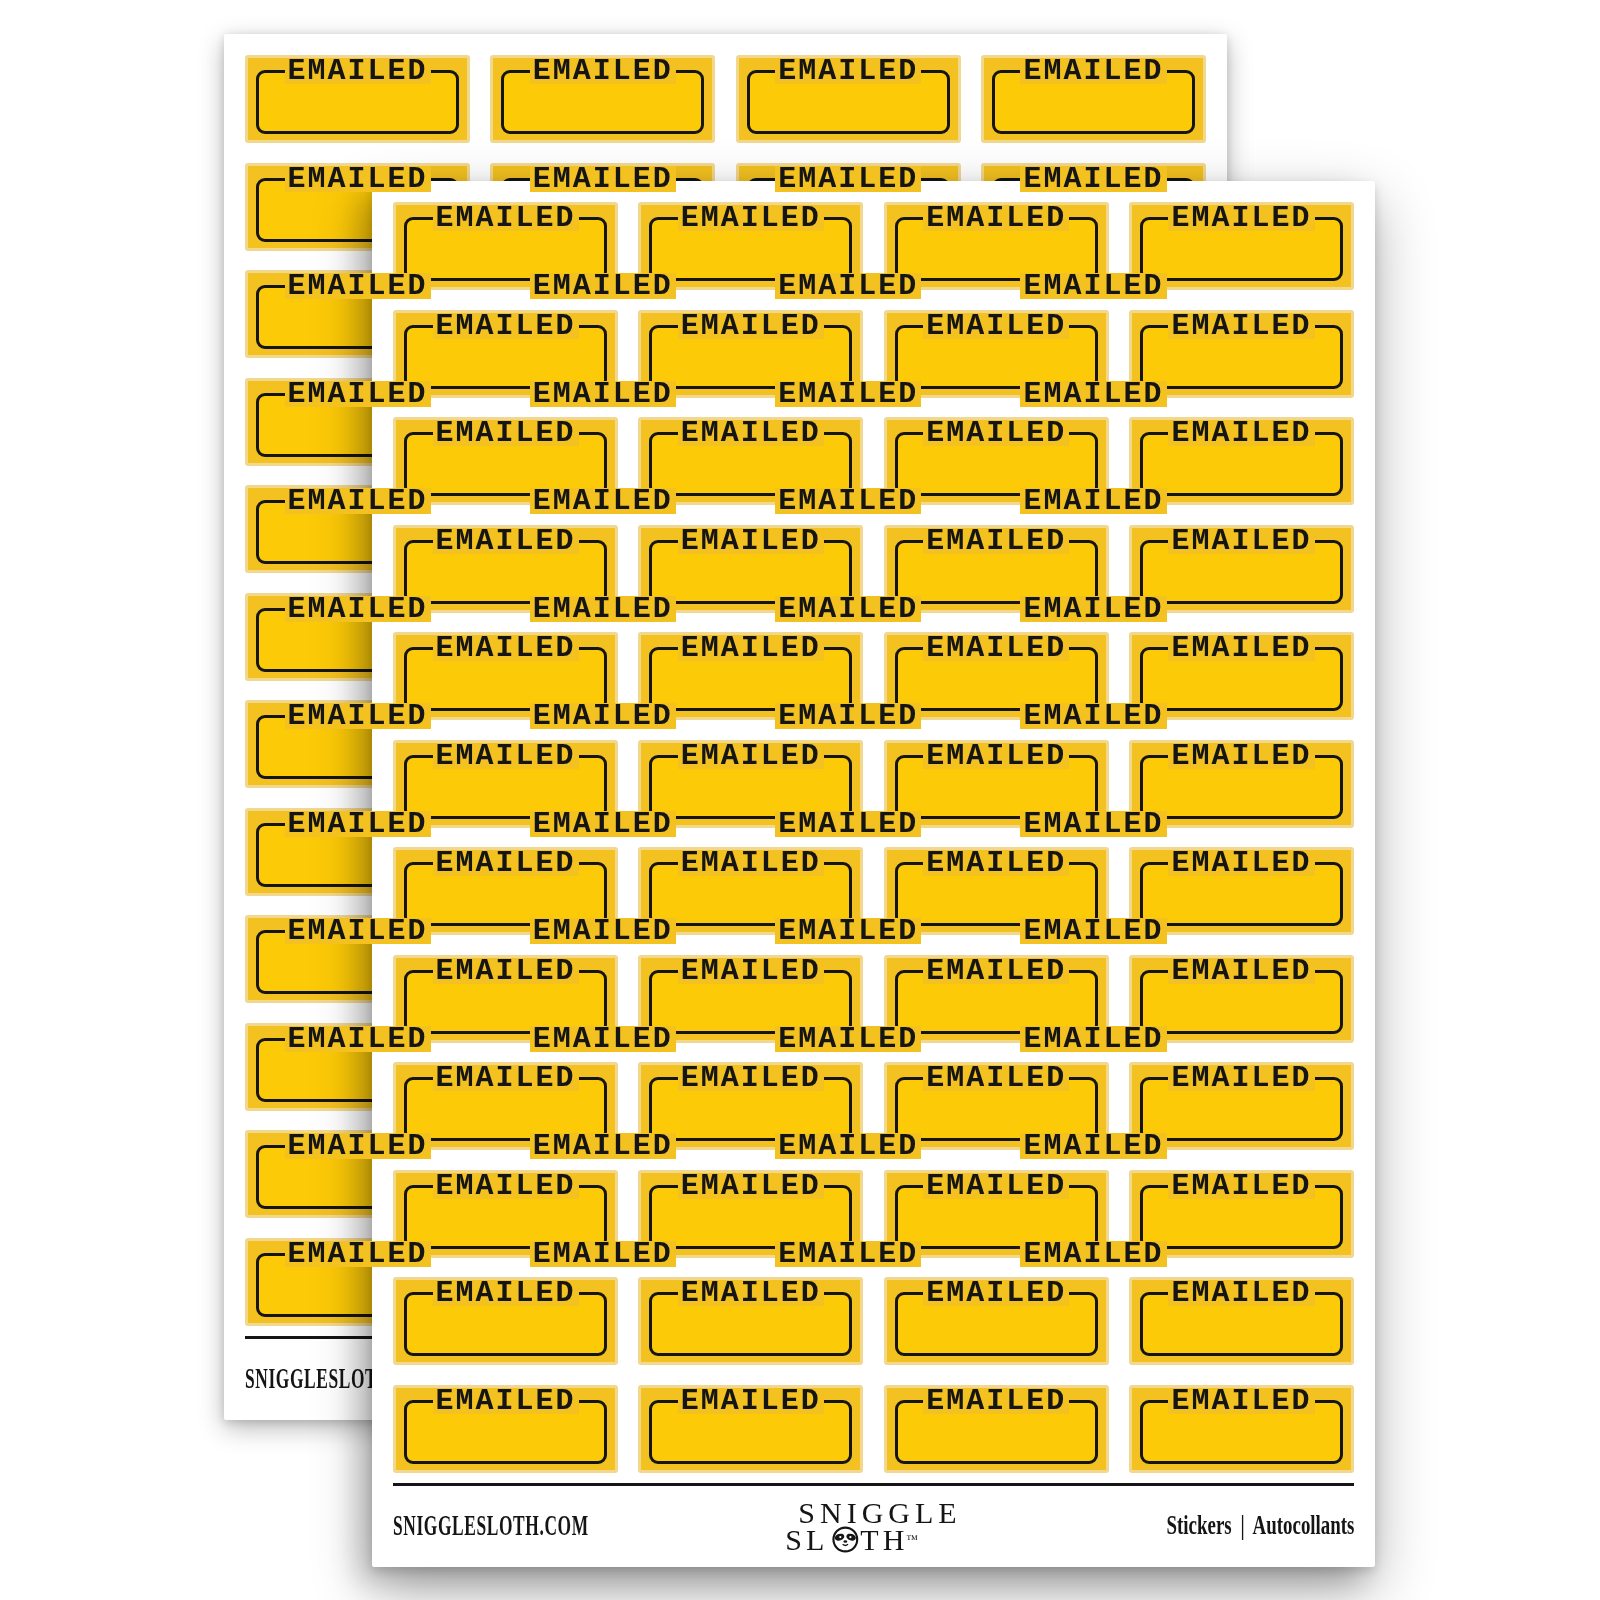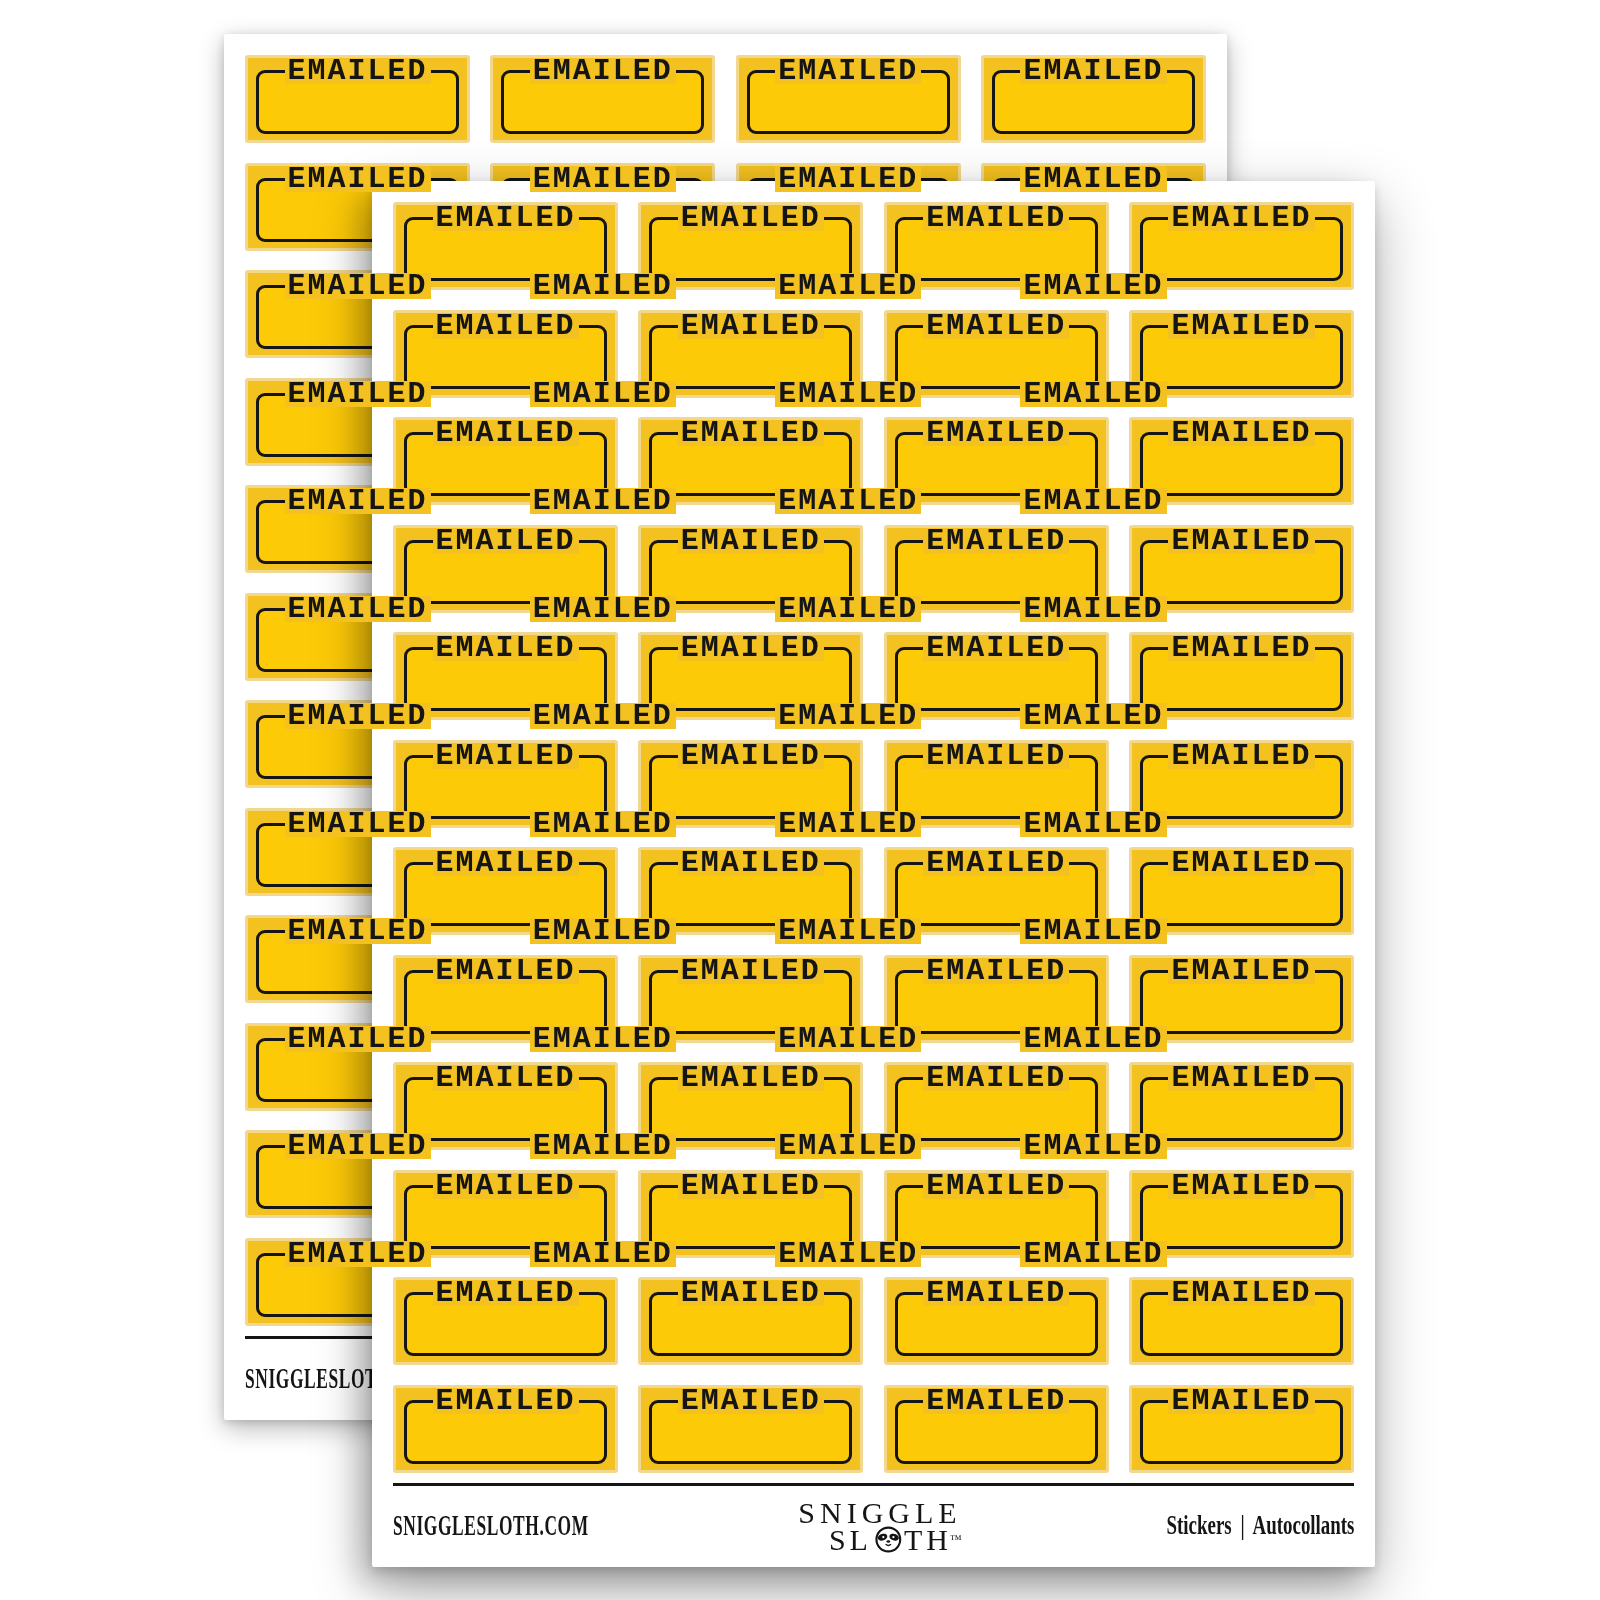--- a/index.html
+++ b/index.html
@@ -39,21 +39,21 @@
   .foot{position:absolute;left:21px;right:21px;top:1305px;height:80px;}
   .url{position:absolute;left:0;top:50%;transform:translateY(-50%);}
   .url .squish{display:inline-block;transform:scaleX(.6);transform-origin:left center;
     font:700 29px/1.1 "Liberation Serif",serif;letter-spacing:1px;color:var(--ink);white-space:nowrap;}
   .rtext{position:absolute;right:0;top:50%;transform:translateY(-50%);text-decoration:underline;}
   .rtext .squish{display:inline-block;transform:scaleX(.7);transform-origin:right center;
     font:700 27px/1.1 "Liberation Serif",serif;word-spacing:6px;color:var(--ink);white-space:nowrap;}
   .logo{position:absolute;left:50%;top:50%;transform:translate(-50%,-50%);
     text-align:center;color:var(--ink);}
   .logo .l1{font:400 30px/27px "Liberation Serif",serif;letter-spacing:5px;margin-left:13px;}
-  .logo .l2{display:flex;align-items:center;justify-content:flex-end;
+  .logo .l2{display:flex;align-items:center;justify-content:flex-start;
     font:400 30px/27px "Liberation Serif",serif;letter-spacing:4px;}
   .sloth{width:27px;height:27px;flex:0 0 auto;margin:0 2px 0 3px;}
   .tm{font-size:12px;letter-spacing:0;align-self:flex-start;margin-top:0;margin-left:-2px;}
 </style>
 </head>
 <body>
 
 <div class="canvas">
   <section class="sheet back">
   <div class="grid">

